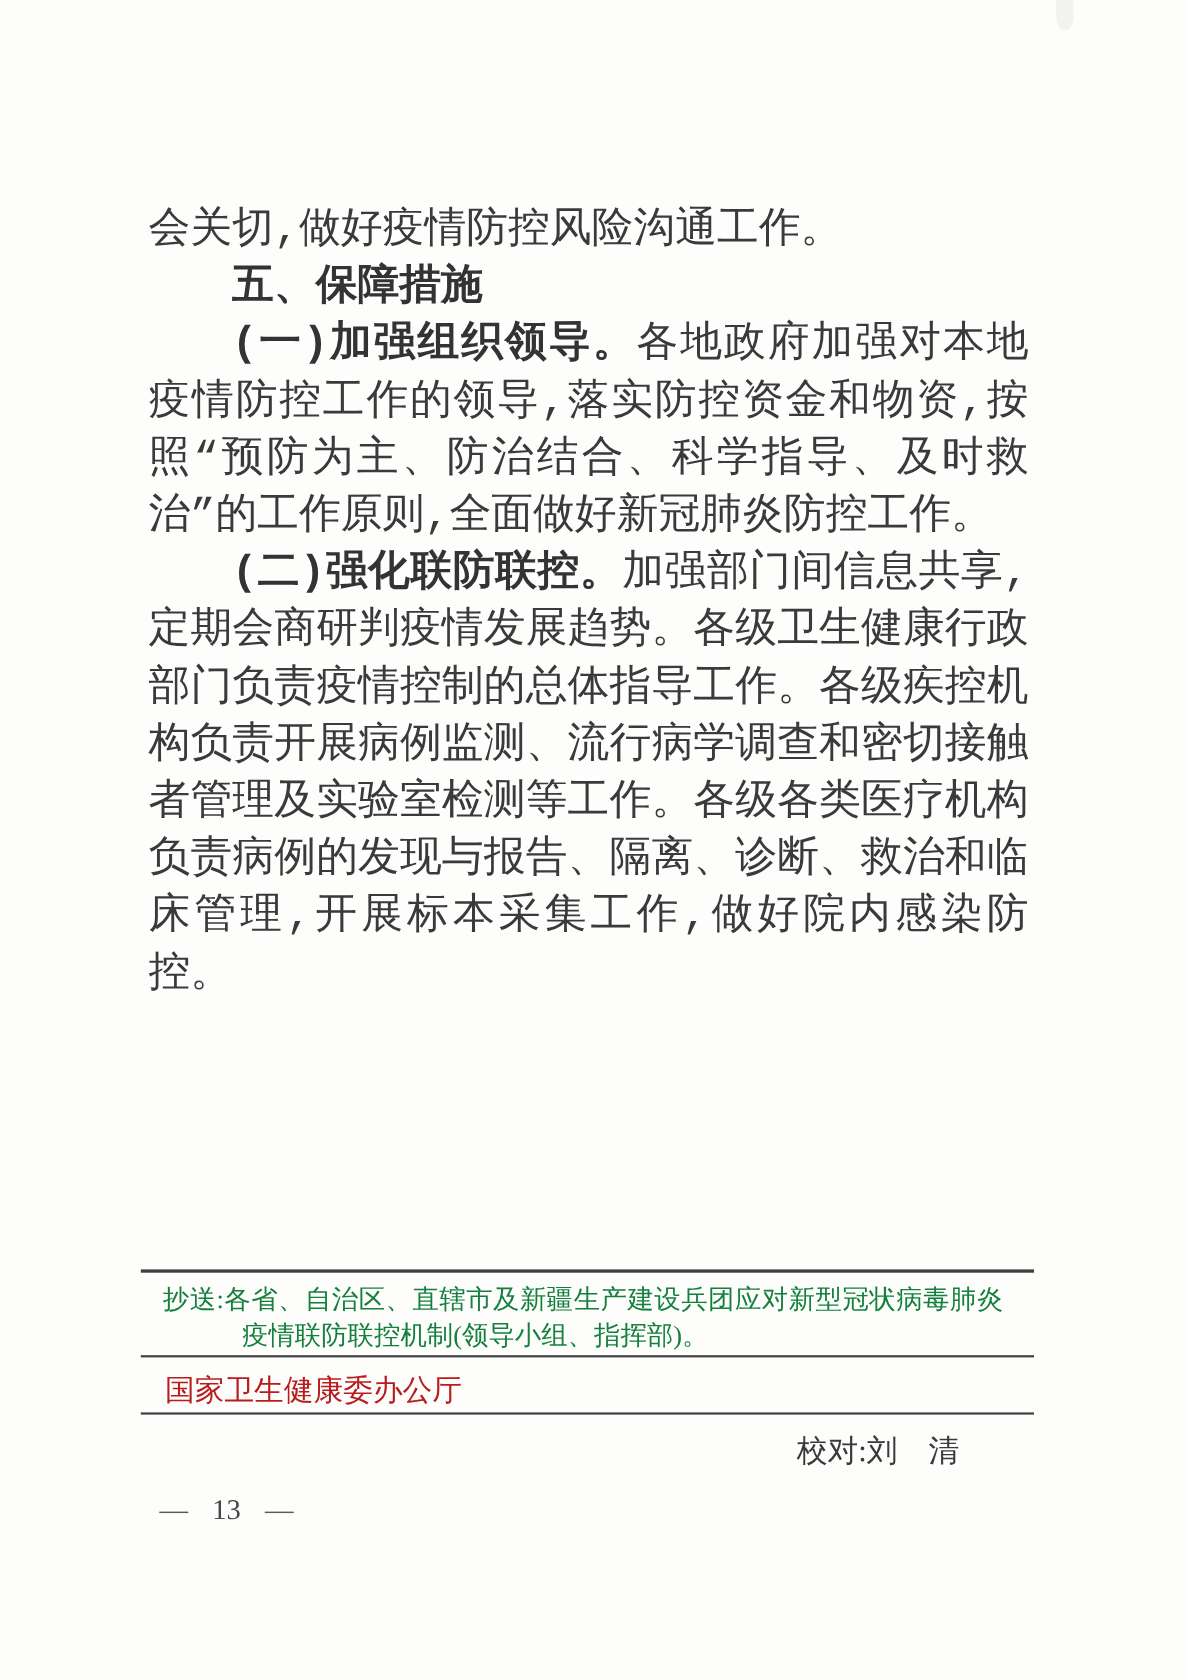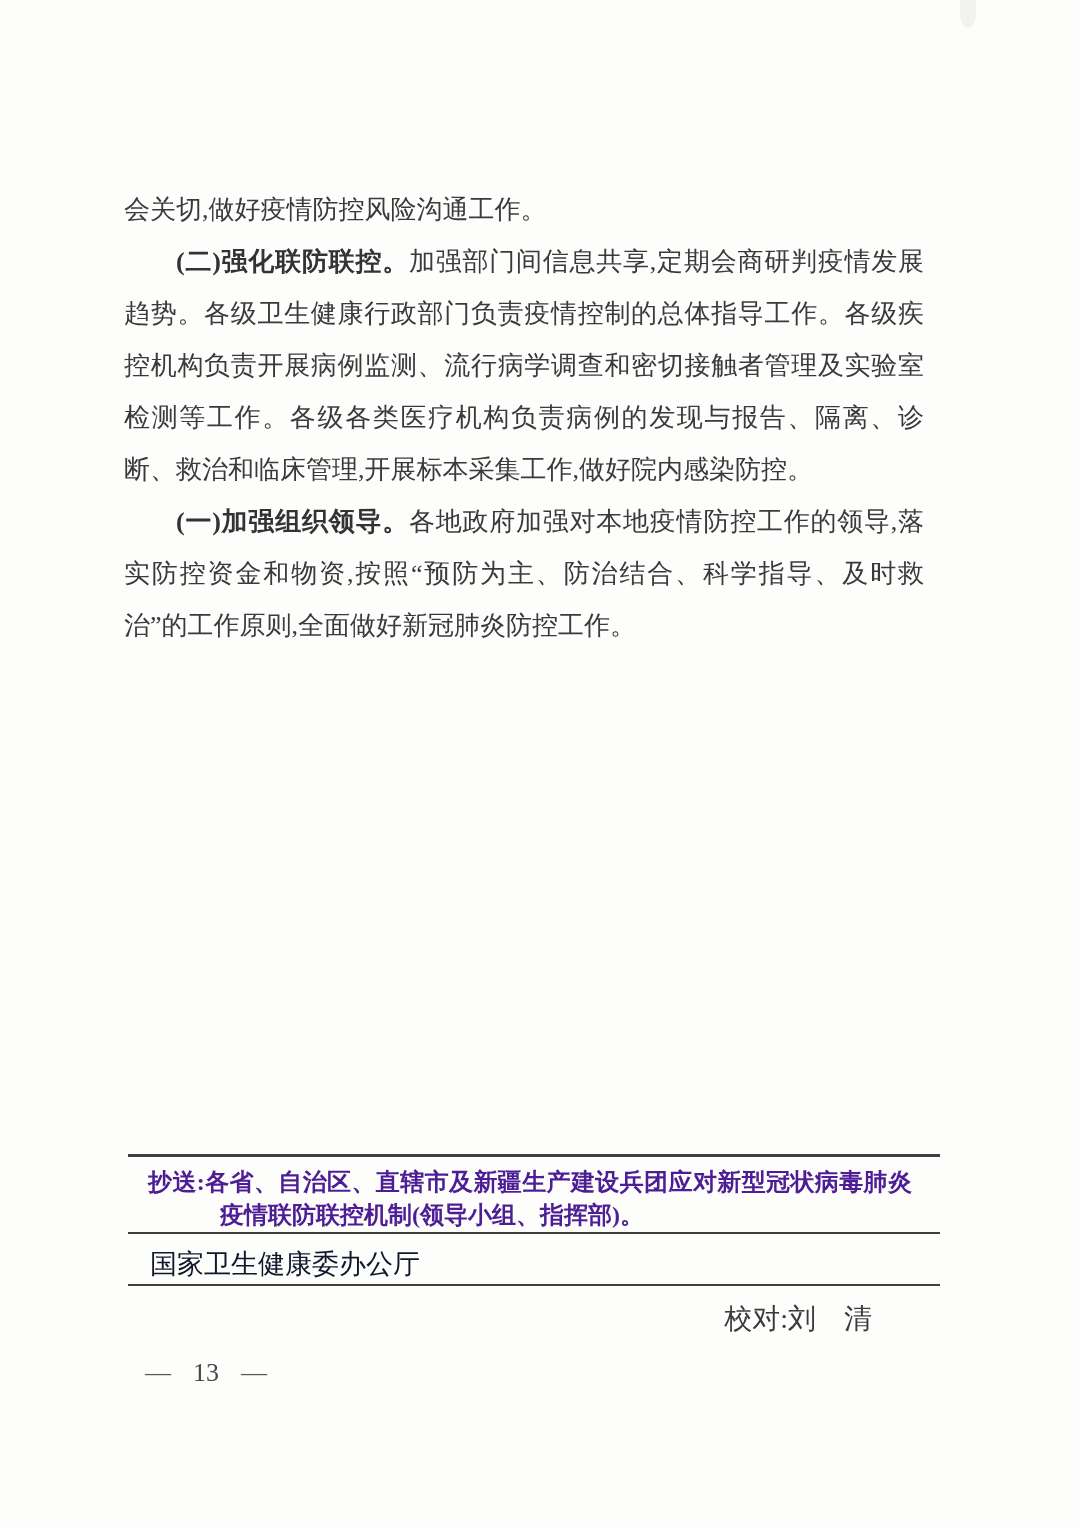--- a/index.html
+++ b/index.html
@@ -27,27 +27,28 @@
     top: 0;
     width: 16px;
     height: 28px;
     background: #ededed;
     opacity: 0.7;
     border-radius: 0 0 50% 50%;
   }
   
   .doc-body {
     position: absolute;
-    left: 124px;
+    left: 135px;
     top: 184px;
     width: 800px;
-    font-size: 26px;
+    font-size: 38px;
     line-height: 52px;
     text-align: justify;
     color: #3a3a3a;
+    font-family: Liberation Mono, monospace;
   }
   .doc-body p {
     margin: 0;
     text-indent: 2em;
   }
   .doc-body p.continuation {
     text-indent: 0;
   }
   .doc-body .heading,
   .doc-body .lead {
@@ -66,40 +67,39 @@
   .rule-middle { top: 1232px; }
   .rule-bottom { top: 1284px; }
   
   .cc-note {
     position: absolute;
     left: 148px;
     top: 1166px;
     width: 764px;
     font-size: 24px;
     line-height: 33px;
-    color: #4c1d95;
-    font-weight: bold;
+    color: #15803d;
   }
   .cc-note .cc-text {
     display: block;
     padding-left: 72px;
     text-indent: -72px;
     text-align: justify;
   }
   
   .issuer-row {
     position: absolute;
     left: 150px;
     top: 1246px;
     width: 756px;
     display: flex;
     justify-content: space-between;
     align-items: baseline;
     font-size: 27px;
-    color: #0f172a;
+    color: #b91c1c;
   }
   
   .proofreader {
     position: absolute;
     top: 1300px;
     right: 208px;
     font-size: 28px;
     color: #3a3a3a;
     margin-left: 12px;
   }
@@ -122,24 +122,25 @@
 </head>
 <body>
 
 <div class="page">
 
   <div class="scan-artifact"></div>
 
   <div class="doc-body">
     <p class="continuation">会关切,做好疫情防控风险沟通工作。</p>
 
+    <p class="heading">五、保障措施</p>
+
+    <p><span class="lead">(一)加强组织领导。</span><span>各地政府加强对本地疫情防控工作的领导,落实防控资金和物资,按照“预防为主、防治结合、科学指导、及时救治”的工作原则,全面做好新冠肺炎防控工作。</span></p>
 
     <p><span class="lead">(二)强化联防联控。</span><span>加强部门间信息共享,定期会商研判疫情发展趋势。各级卫生健康行政部门负责疫情控制的总体指导工作。各级疾控机构负责开展病例监测、流行病学调查和密切接触者管理及实验室检测等工作。各级各类医疗机构负责病例的发现与报告、隔离、诊断、救治和临床管理,开展标本采集工作,做好院内感染防控。</span></p>
-
-    <p><span class="lead">(一)加强组织领导。</span><span>各地政府加强对本地疫情防控工作的领导,落实防控资金和物资,按照“预防为主、防治结合、科学指导、及时救治”的工作原则,全面做好新冠肺炎防控工作。</span></p>
 
   </div>
 
   <div class="rule rule-top"></div>
 
   <div class="cc-note">
     <span class="cc-text">抄送:各省、自治区、直辖市及新疆生产建设兵团应对新型冠状病毒肺炎疫情联防联控机制(领导小组、指挥部)。</span>
   </div>
 
   <div class="rule rule-middle"></div>

